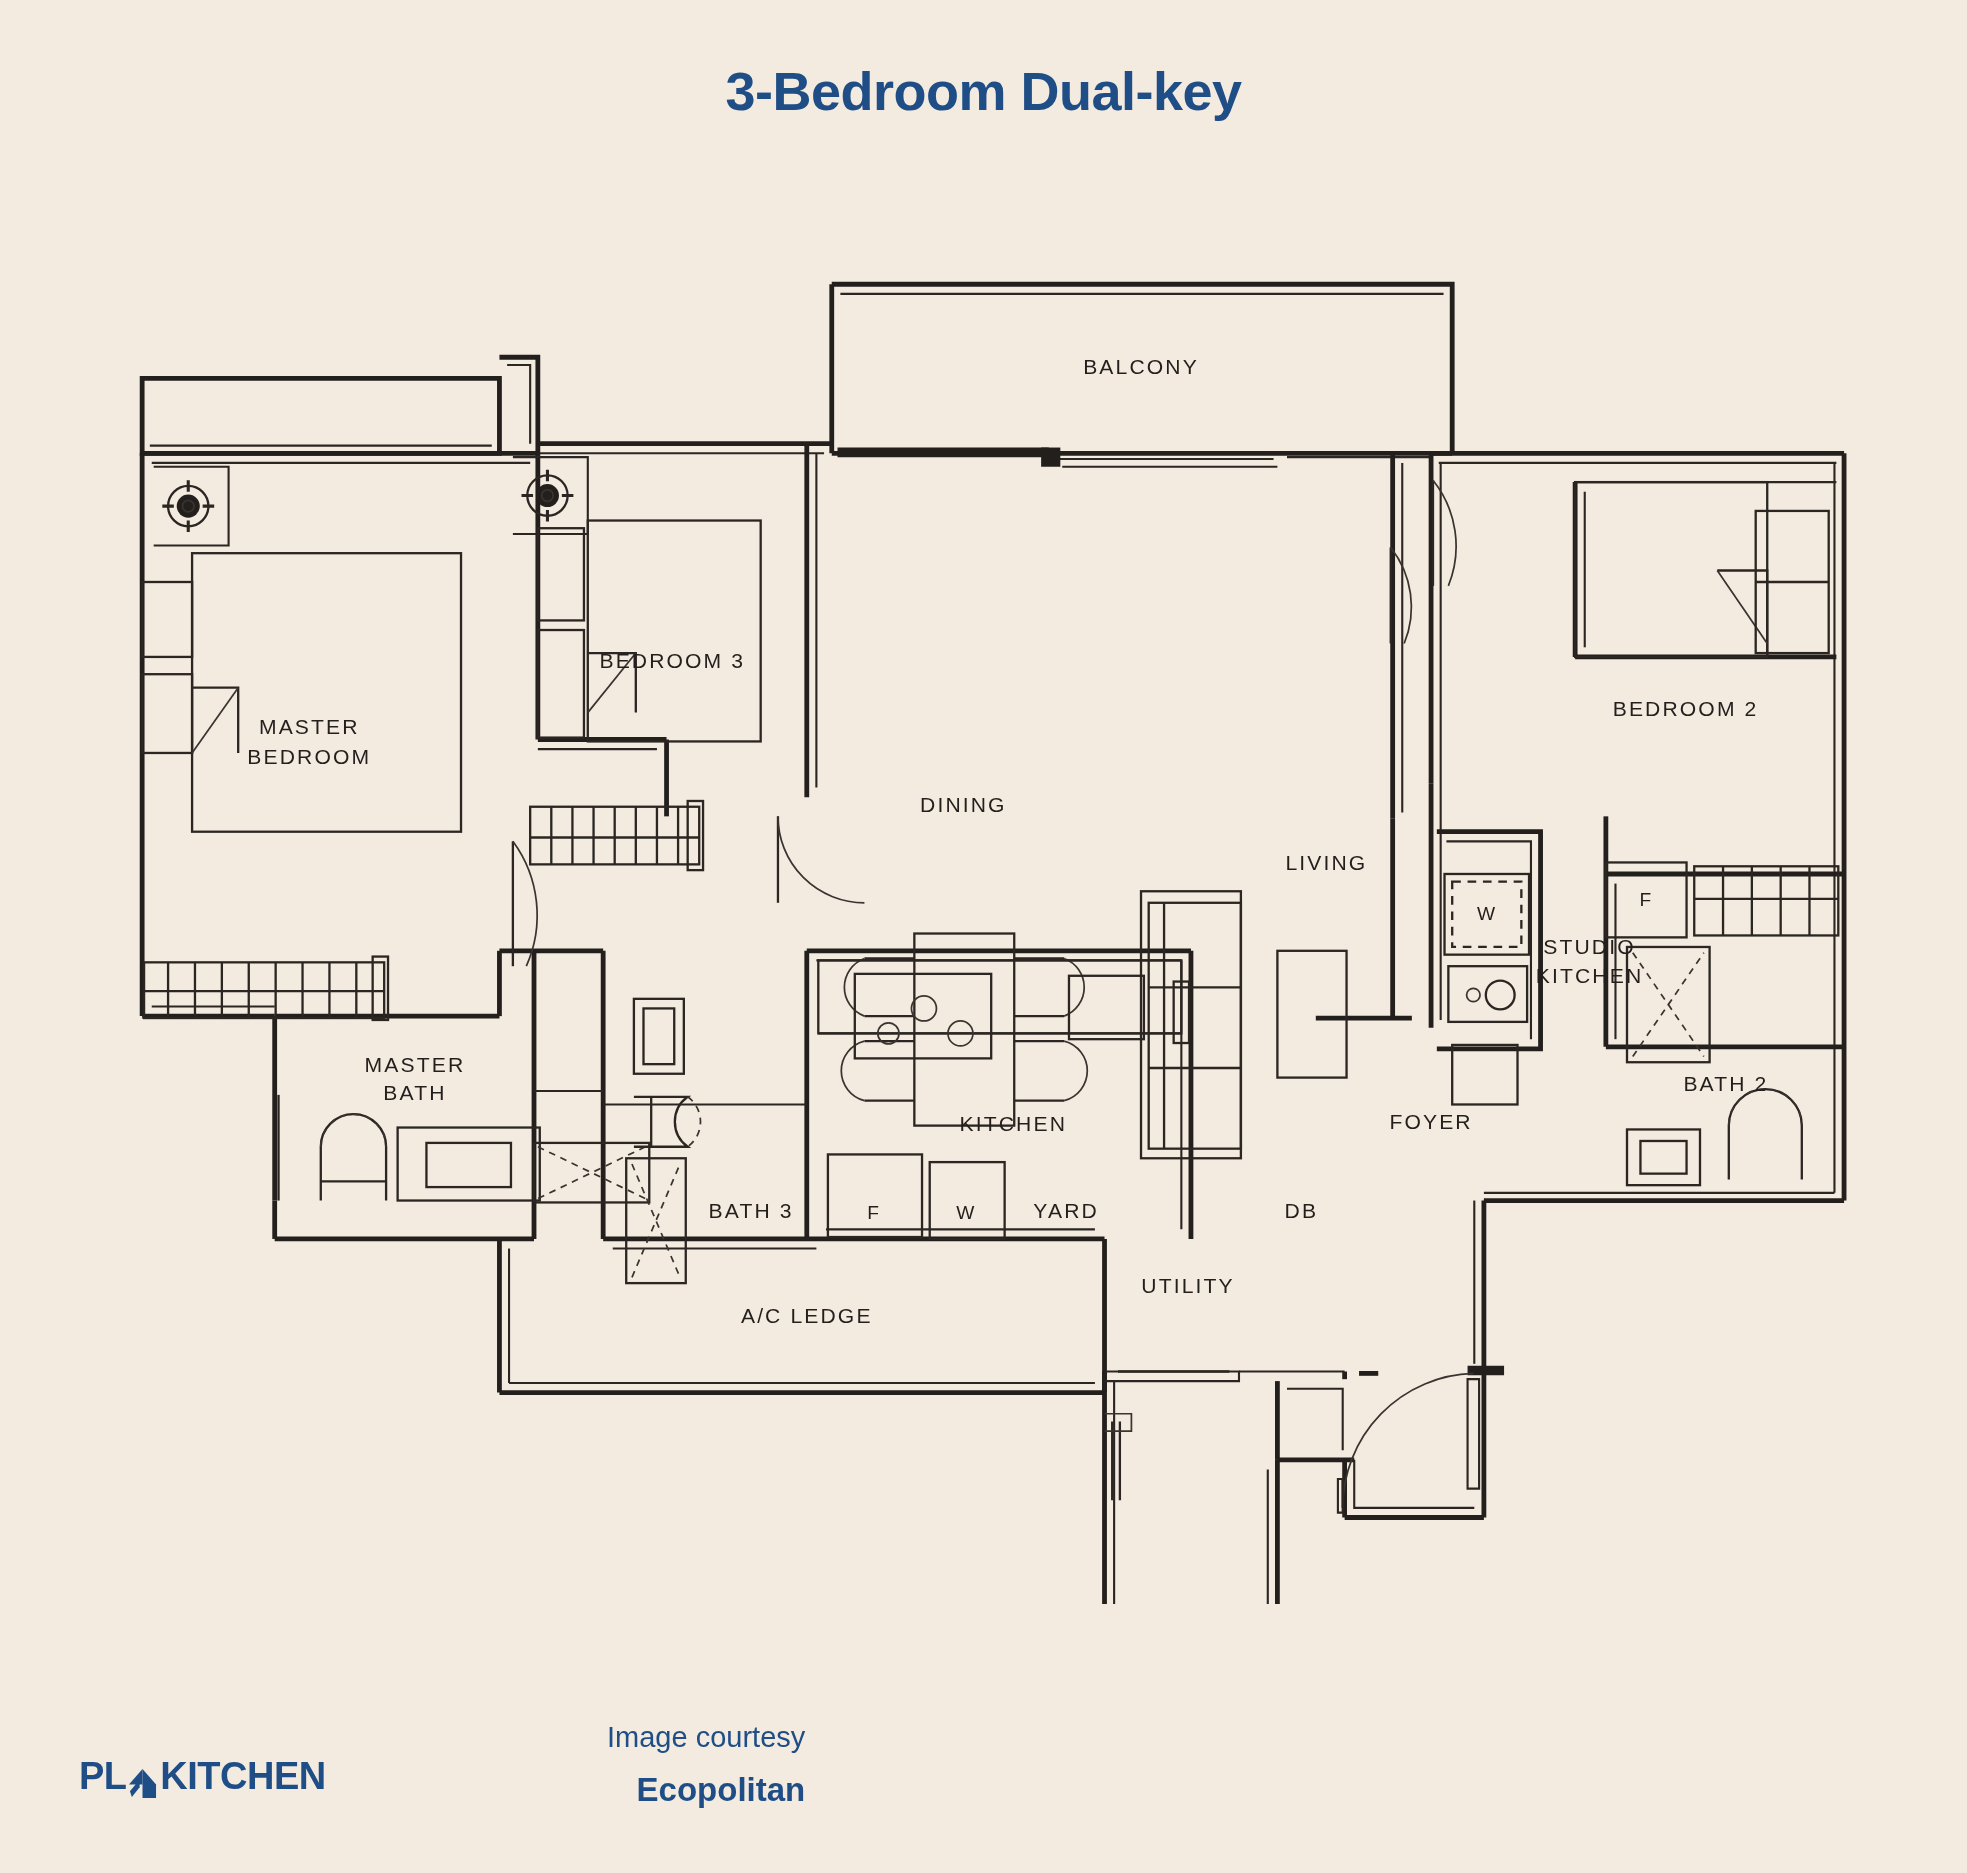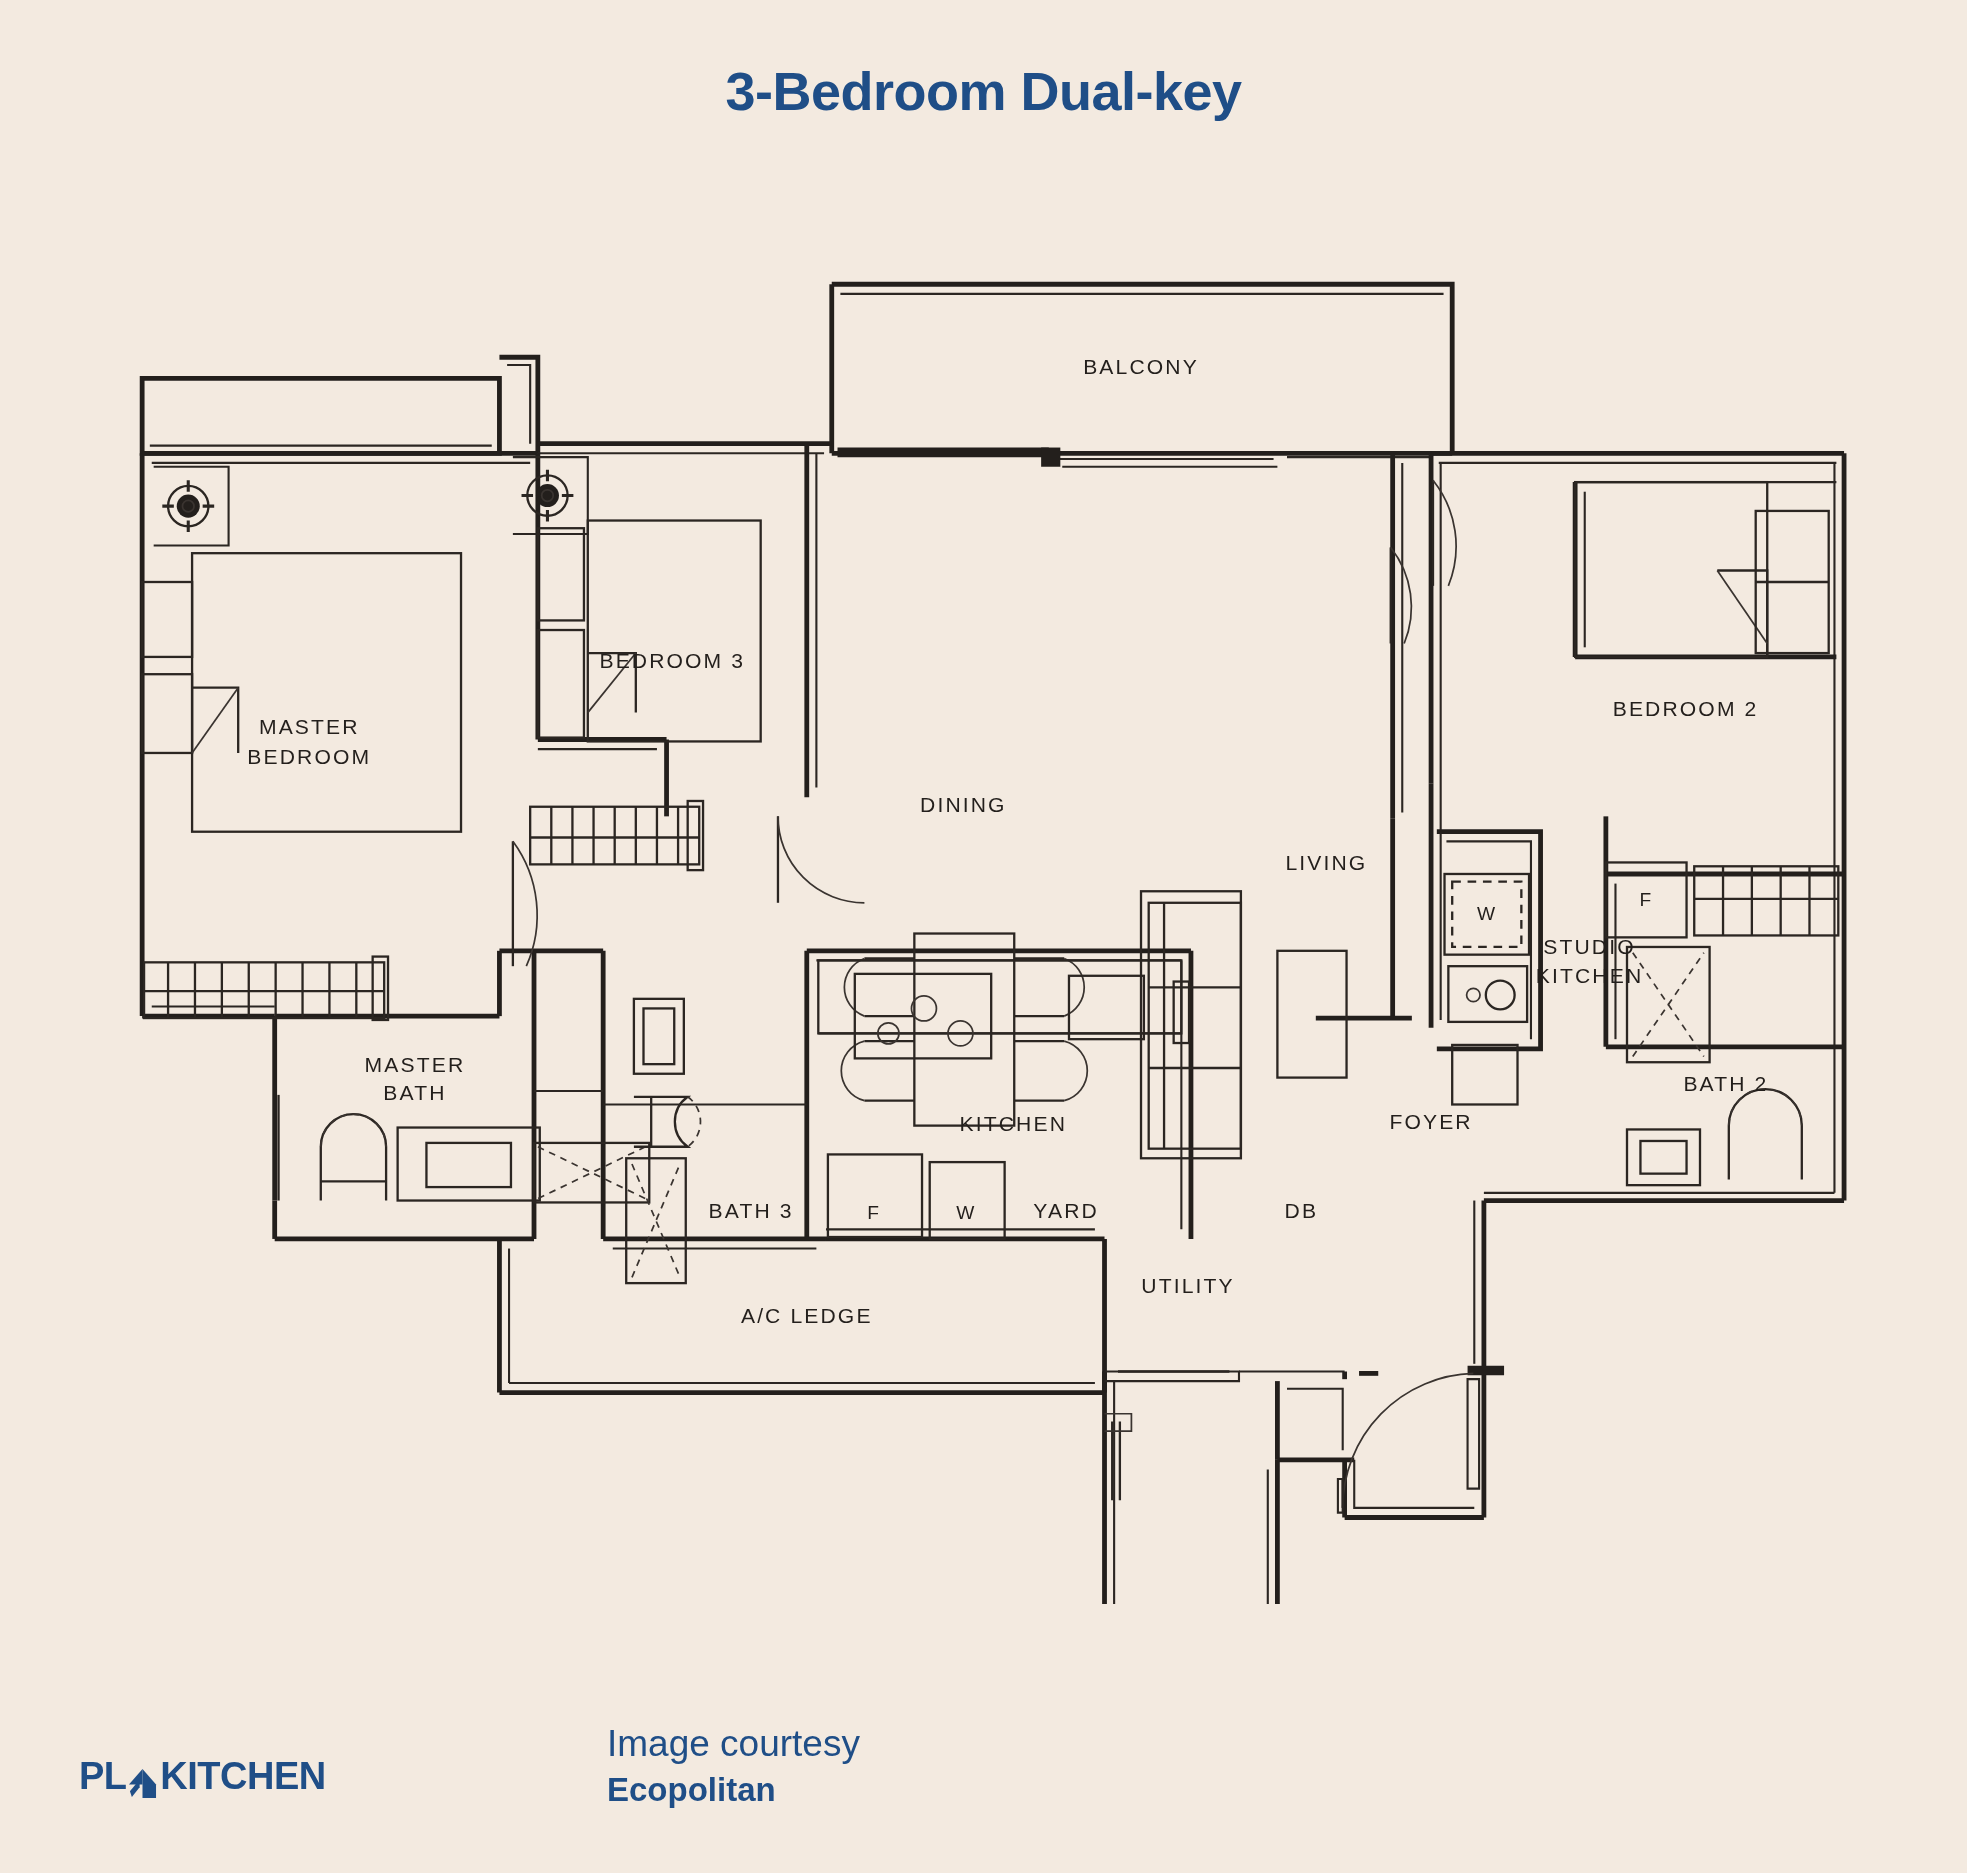--- a/index.html
+++ b/index.html
@@ -48,22 +48,22 @@
     font-size:38px;font-weight:bold;letter-spacing:-0.5px;
   }
   #plb-mark{
     display:inline-block;width:29px;height:33px;margin:0 3.8px 0 1px;
     position:relative;
   }
   #courtesy{
     position:absolute;left:607px;bottom:61px;
     color:#1f4e87;line-height:1.32;
   }
-  #courtesy .ct-line1{font-size:37px;font-weight:400;}
-  #courtesy .ct-line2{font-size:33px;font-weight:bold;margin-top:0;}
+  #courtesy .ct-line1{font-size:29px;font-weight:400;}
+  #courtesy .ct-line2{font-size:33px;font-weight:bold;margin-top:12px;text-align:right;}
 </style>
 </head>
 <body>
 
 <div id="page-title">3-Bedroom Dual-key</div>
 
 <div id="floorplan-wrap">
 <svg id="floorplan-svg" viewBox="0 0 2048 1420">
 
   <g>

